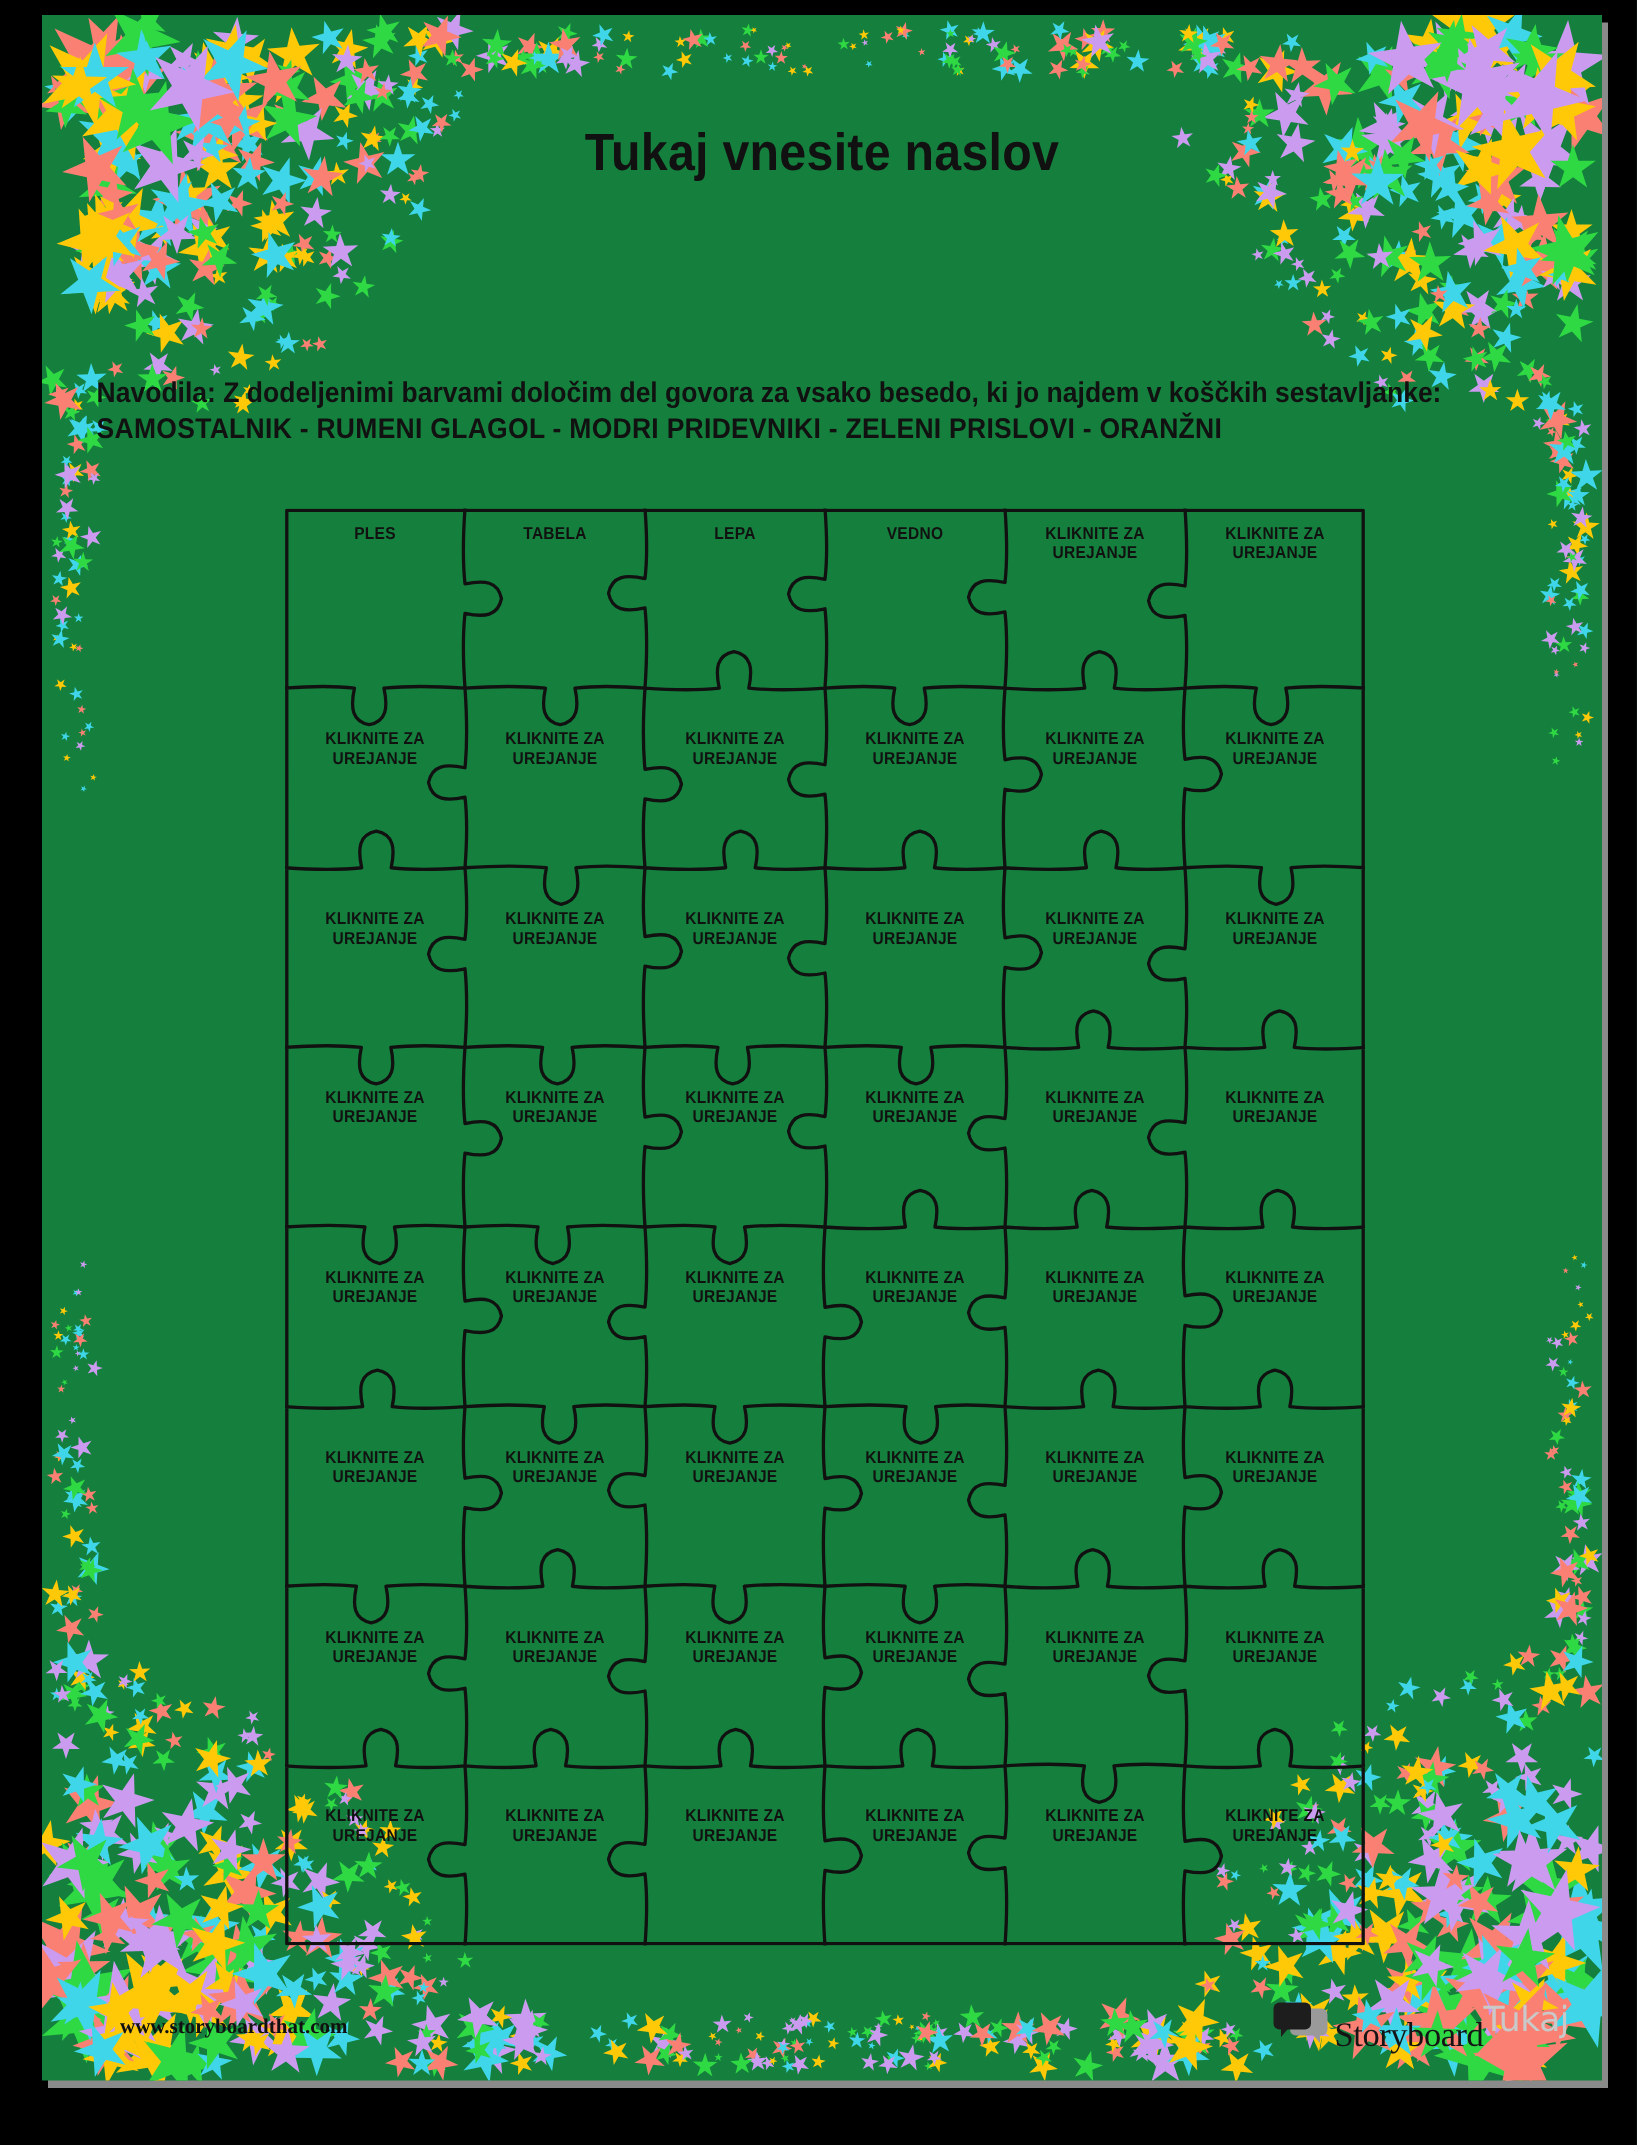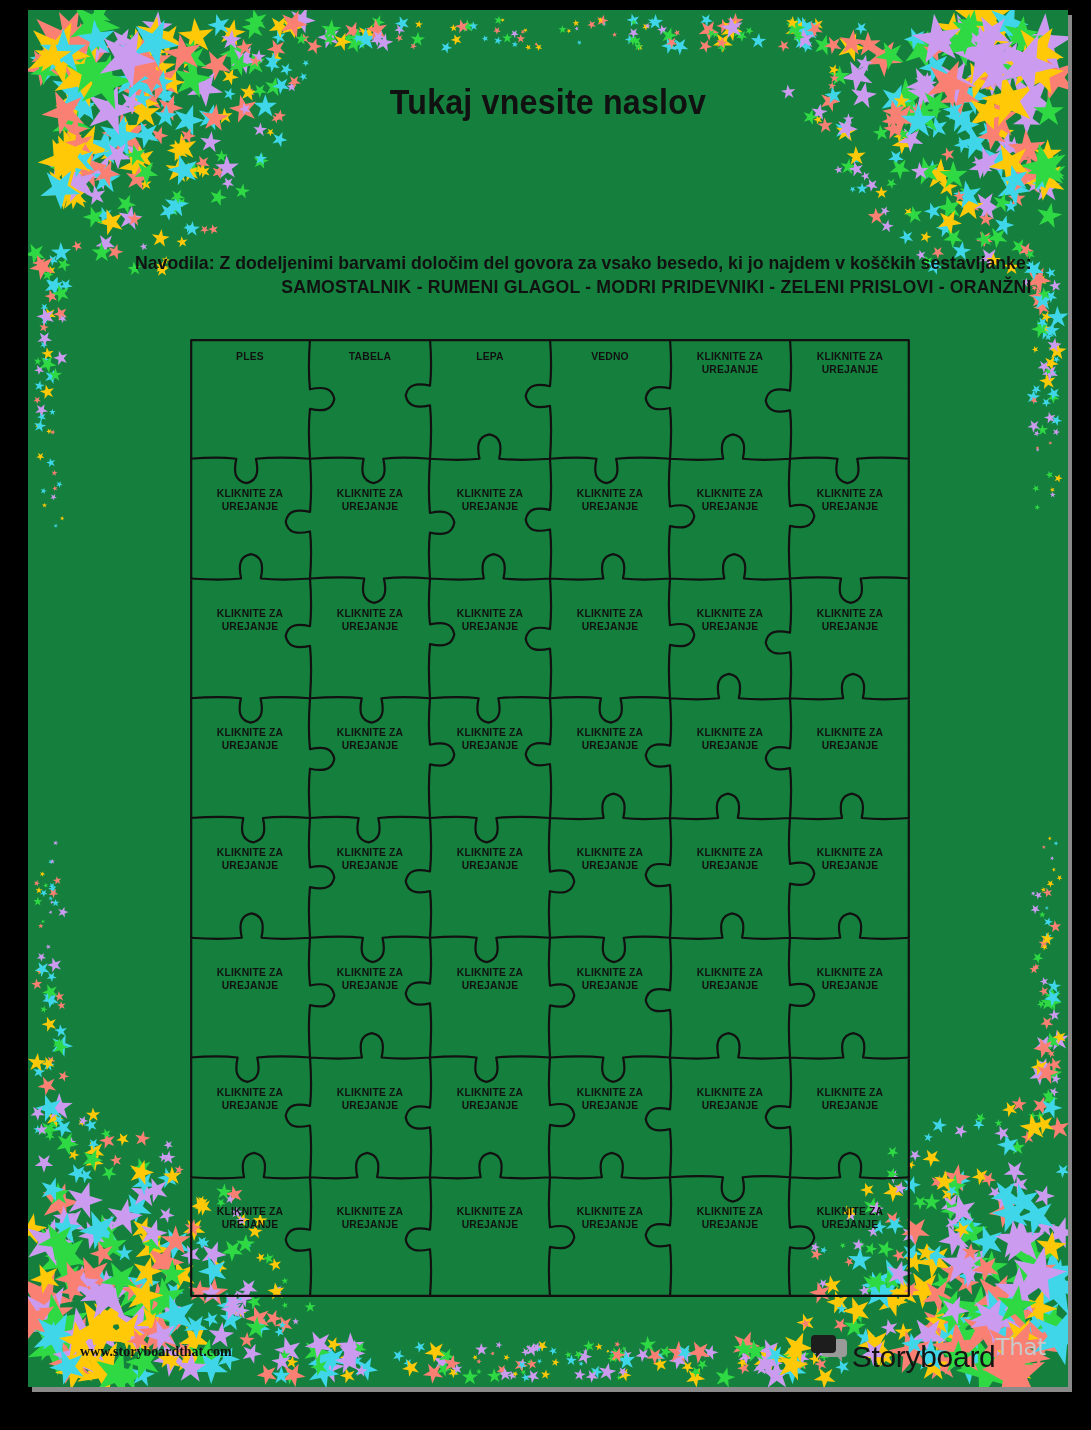--- a/index.html
+++ b/index.html
@@ -78,21 +78,21 @@
     position: absolute;
     border-bottom: 2px solid #1a1a1a;
     height: 0;
   }
 
   #instructions {
     position: absolute;
     left: 0;
     top: 241px;
     width: 1040px;
-    text-align: right;
+    text-align: left;
     font-family: "Liberation Sans Narrow", "Liberation Sans", sans-serif;
     font-weight: bold;
     font-size: 19px;
     line-height: 24px;
     color: #111111;
   }
   #instructions .line1 { display: block; transform: scaleX(0.93); }
   #instructions .line2 { display: block; letter-spacing: 0.2px; transform: scaleX(0.93); }
 
   
@@ -167,22 +167,22 @@
   }
   #logo .bub-front:after {
     content: "";
     position: absolute;
     left: 5px; bottom: -5px;
     width: 0; height: 0;
     border-right: 6px solid transparent;
     border-top: 7px solid #1d1d1d;
   }
   #logo .word-a {
-    font-family: Liberation Sans, sans-serif;
-    font-size: 30px;
+    font-family: Liberation Serif, serif;
+    font-size: 23px;
     color: #141414;
     letter-spacing: -0.3px;
     margin-top: 20px;
   }
   #logo .word-b {
     font-family: "DejaVu Sans", sans-serif;
     font-size: 23px;
     color: #c9c9c9;
     letter-spacing: -0.3px;
   }
@@ -1483,17 +1483,17 @@
     </div>
 
     <div id="site-url">www.storyboardthat.com</div>
 
     <div id="logo">
       <span class="bubbles">
         <span class="bub-back"></span>
         <span class="bub-front"></span>
       </span>
       <span class="word-a">Storyboard</span>
-      <span class="word-b">That</span>
+      <span class="word-b">Tukaj</span>
     </div>
 
   </div>
 </div>
 
 </body></html>

